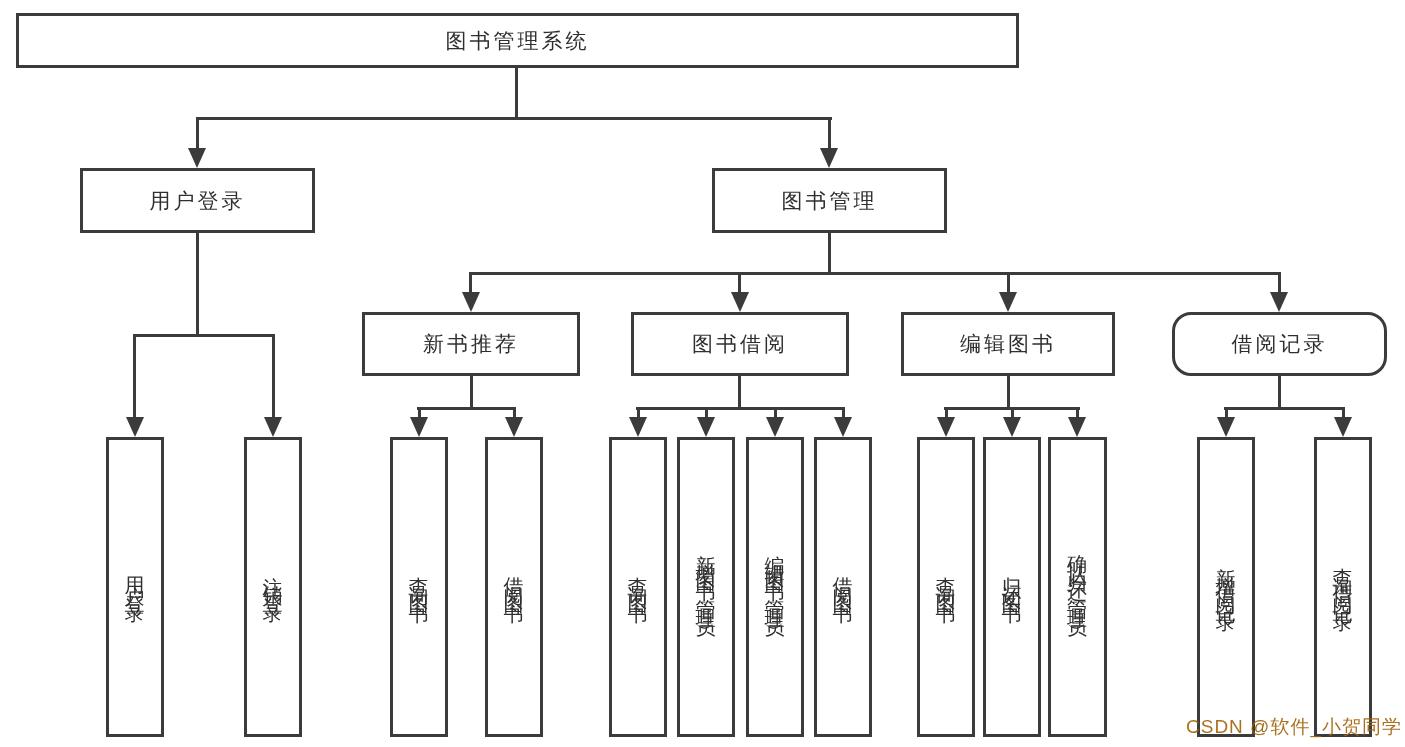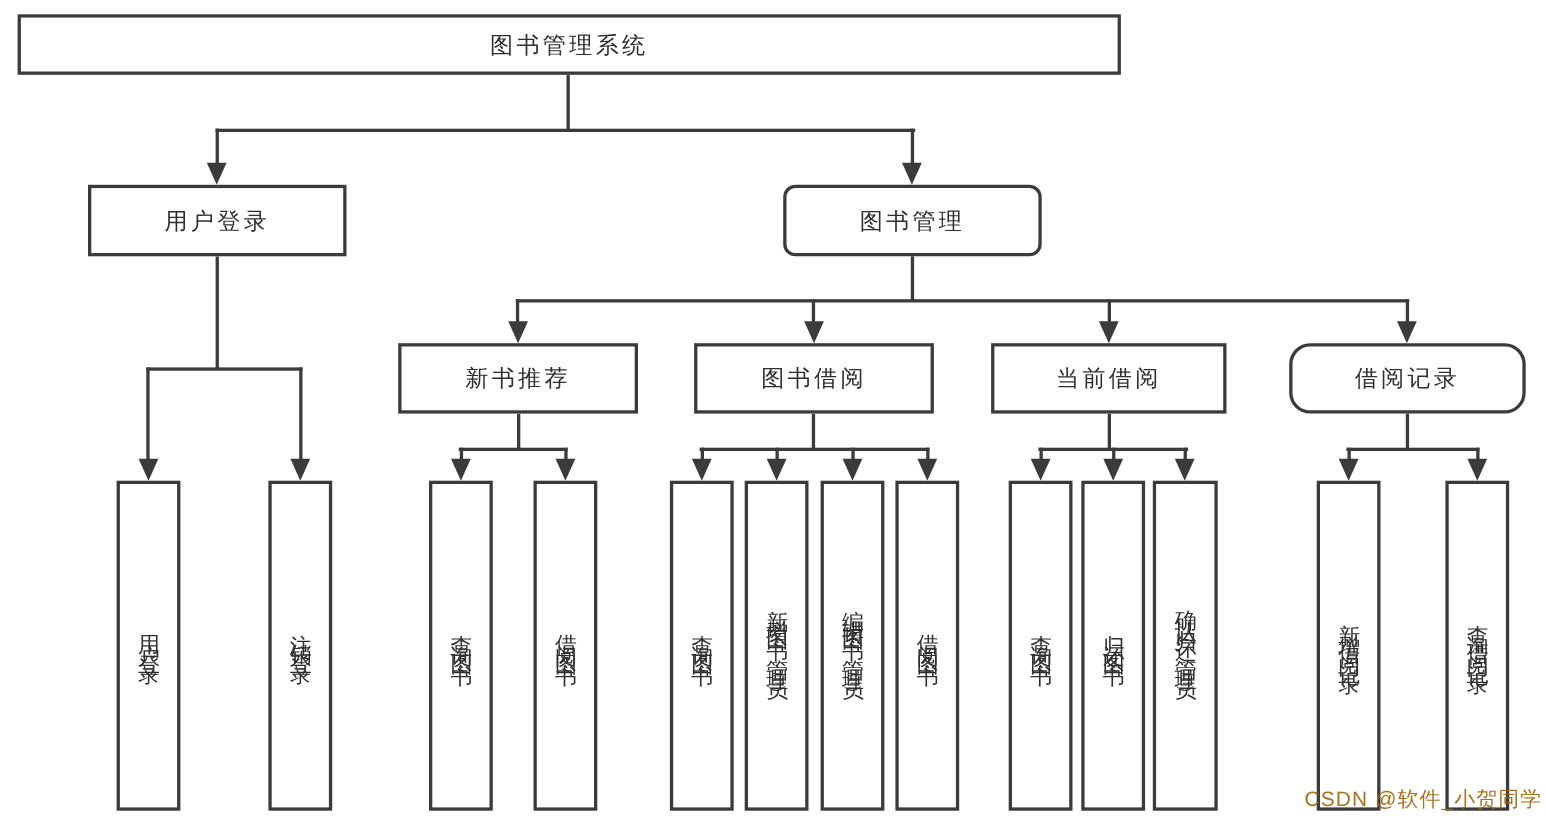--- a/index.html
+++ b/index.html
@@ -99,32 +99,32 @@
   <div class="line" style="left:1342px;top:407px;width:3px;height:12px;"></div>
   <div class="arrow" style="left:1334px;top:417px;"></div>
 
   <div class="box" style="left:16px;top:13px;width:1003px;height:55px;">
     <span class="hlabel">图书管理系统</span>
   </div>
 
   <div class="box" style="left:80px;top:168px;width:235px;height:65px;">
     <span class="hlabel">用户登录</span>
   </div>
-  <div class="box" style="left:712px;top:168px;width:235px;height:65px;border-radius:11px;">
+  <div class="box" style="left:712px;top:168px;width:235px;height:65px;">
     <span class="hlabel">图书管理</span>
   </div>
 
   <div class="box" style="left:631px;top:312px;width:218px;height:64px;">
     <span class="hlabel">图书借阅</span>
   </div>
   <div class="box" style="left:362px;top:312px;width:218px;height:64px;">
     <span class="hlabel">新书推荐</span>
   </div>
   <div class="box" style="left:901px;top:312px;width:214px;height:64px;">
-    <span class="hlabel">当前借阅</span>
+    <span class="hlabel">编辑图书</span>
   </div>
   <div class="box" style="left:1172px;top:312px;width:215px;height:64px;border-radius:19px;">
     <span class="hlabel">借阅记录</span>
   </div>
 
   <div class="box vbox" style="left:106px;top:437px;width:58px;height:300px;">
     <span class="vlabel">用户登录</span>
   </div>
   <div class="box vbox" style="left:244px;top:437px;width:58px;height:300px;">
     <span class="vlabel">注销登录</span>

